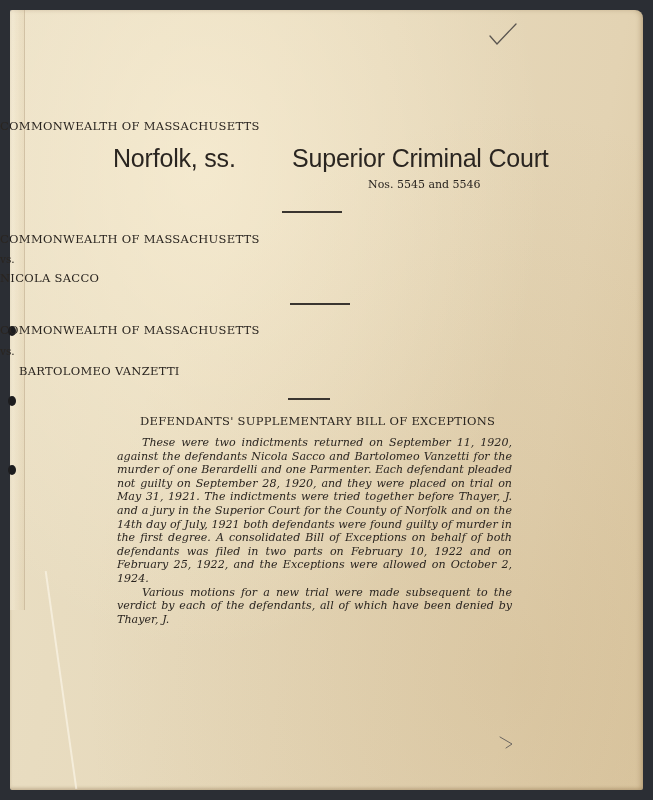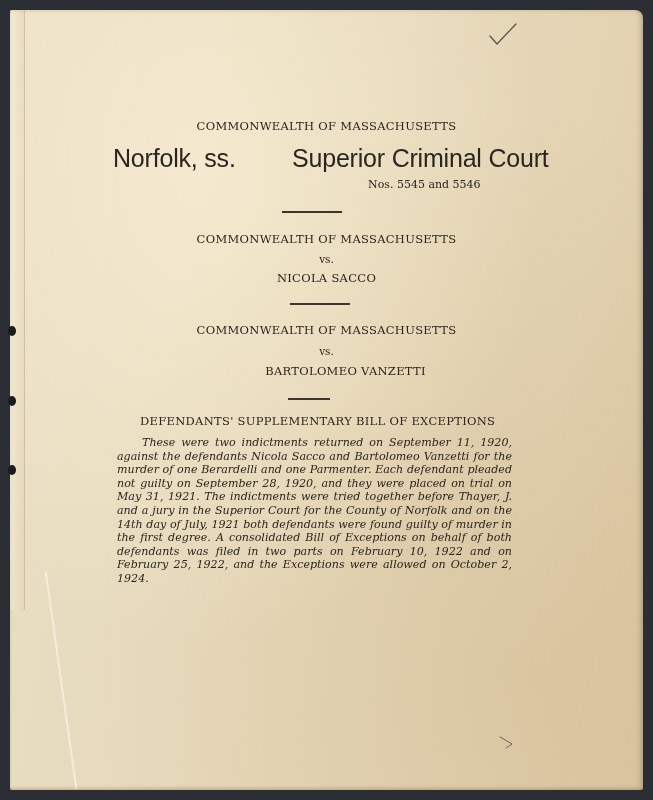--- a/index.html
+++ b/index.html
@@ -32,21 +32,21 @@
     background: #1c1c1e;
   }
   .checkmark {
     position: absolute; left: 488px; top: 22px; width: 30px; height: 25px;
   }
   .mark-bottom {
     position: absolute; left: 498px; top: 735px; width: 20px; height: 16px;
   }
   .txt { position: absolute; color: #2a2520; white-space: nowrap; }
   .caps { font-size: 11.5px; letter-spacing: 0.3px; }
-  .center { left: 0; width: 653px; text-align: center; }
+  .center { left: 0; width: 653px; }
   .big { font-size: 25px; font-family: Liberation Sans, sans-serif; letter-spacing: -0.2px; }
   .rule { position: absolute; height: 1.5px; background: #3a3530; }
   .heading {
     position: absolute; left: 140px; top: 414px; width: 360px;
     font-size: 11.5px; color: #2a2520; letter-spacing: 0.3px;
   }
   .body-text {
     position: absolute; left: 117px; top: 436px; width: 395px;
     font-size: 11.1px; line-height: 13.6px; color: #2a2520;
     text-align: justify;
@@ -89,13 +89,14 @@
 <div class="txt caps center" style="top:323px;">COMMONWEALTH OF MASSACHUSETTS</div>
 <div class="txt center" style="top:345px; font-size:10.5px;">vs.</div>
 <div class="txt caps center" style="top:364px;padding-left:19px;">BARTOLOMEO VANZETTI</div>
 
 <div class="rule" style="left:288px; top:398px; width:42px;"></div>
 
 <div class="heading">DEFENDANTS' SUPPLEMENTARY BILL OF EXCEPTIONS</div>
 
 <div class="body-text">
   <p>These were two indictments returned on September 11, 1920, against the defendants Nicola Sacco and Bartolomeo Vanzetti for the murder of one Berardelli and one Parmenter. Each defendant pleaded not guilty on September 28, 1920, and they were placed on trial on May 31, 1921. The indictments were tried together before Thayer, J. and a jury in the Superior Court for the County of Norfolk and on the 14th day of July, 1921 both defendants were found guilty of murder in the first degree. A consolidated Bill of Exceptions on behalf of both defendants was filed in two parts on February 10, 1922 and on February 25, 1922, and the Exceptions were allowed on October 2, 1924.</p>
+  <p>Various motions for a new trial were made subsequent to the verdict by each of the defendants, all of which have been denied by Thayer, J.</p>
 </div>
 
 </body></html>

